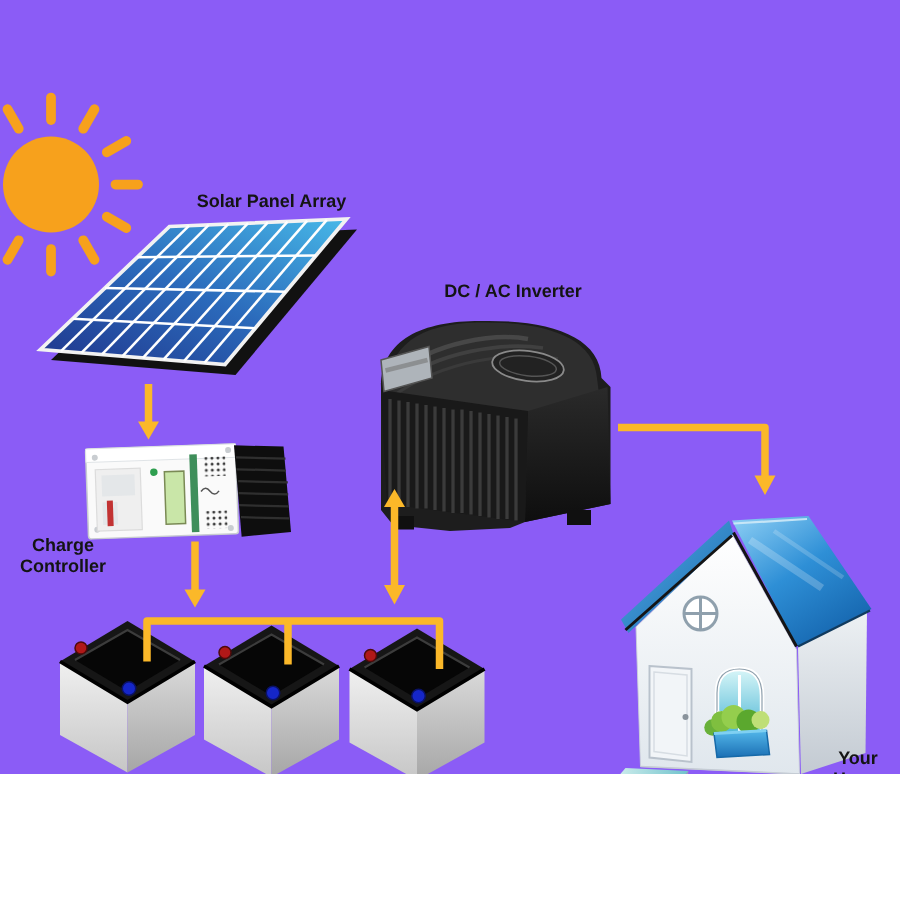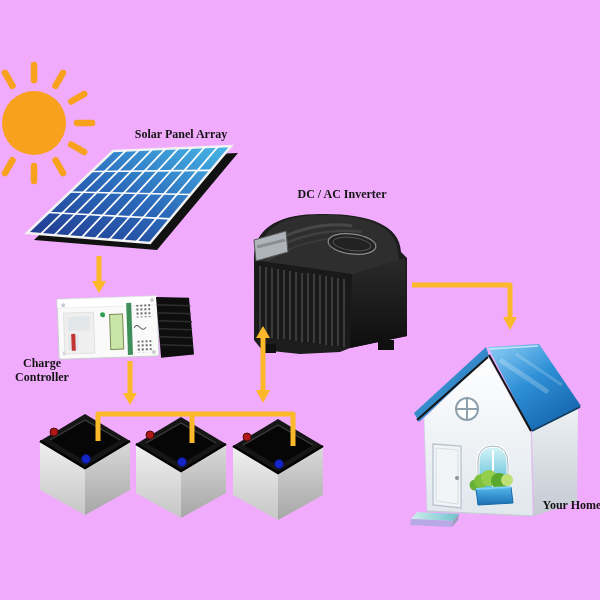--- a/index.html
+++ b/index.html
@@ -1,17 +1,17 @@
 <!DOCTYPE html>
 <html><head>
 <meta charset="utf-8">
 <style>
   html,body{margin:0;padding:0;background:#fff;}
-  .canvas{position:relative;width:600px;height:600px;background:#f0abfc;overflow:hidden;
-          font-family:Liberation Serif, serif;}
+  .canvas{position:relative;width:600px;height:516px;background:#8b5cf6;overflow:hidden;
+          font-family:Liberation Sans, sans-serif;}
   .canvas svg{position:absolute;left:0;top:0;}
   .label{position:absolute;font-weight:bold;font-size:12px;line-height:14px;color:#141414;
          text-align:center;white-space:pre-line;}
   .lbl-solar{left:126px;top:127px;width:110px;}
   .lbl-inverter{left:287px;top:187px;width:110px;}
   .lbl-charge{left:0px;top:356px;width:84px;}
   .lbl-battery{left:66px;top:520px;width:152px;}
   .lbl-home{left:542px;top:498px;width:60px;}
 </style>
 </head>

